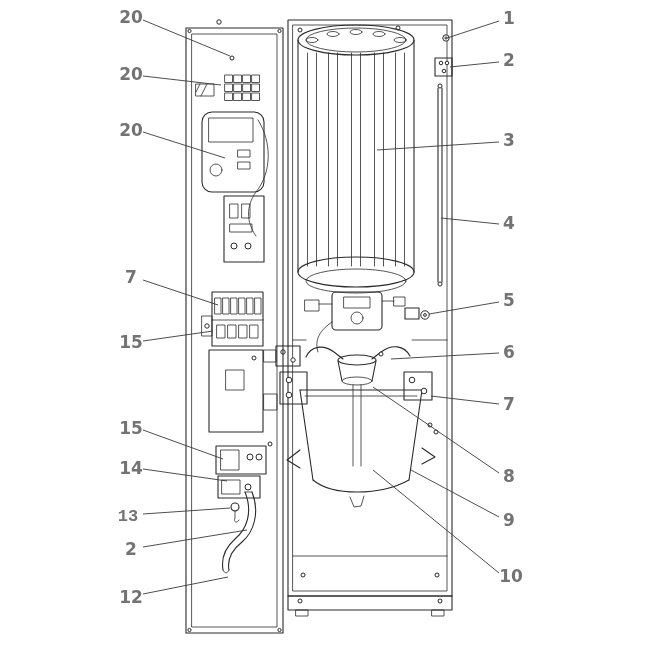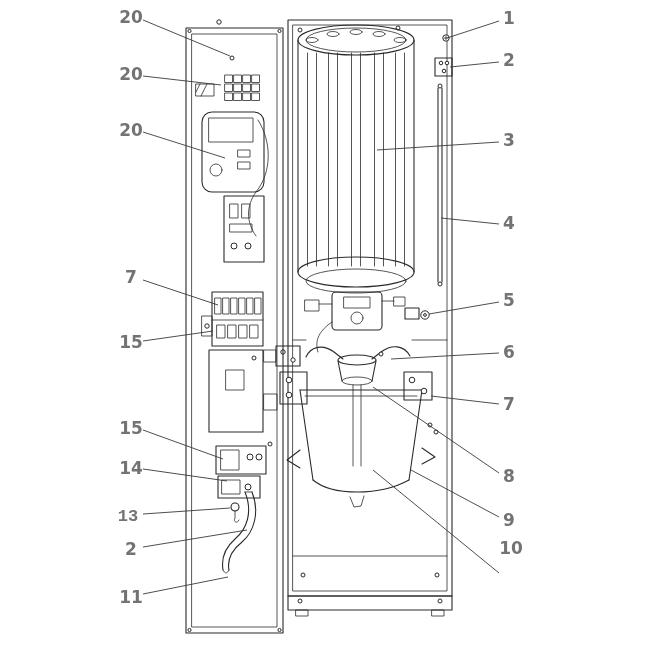--- a/index.html
+++ b/index.html
@@ -259,22 +259,22 @@
   <div id="callout-layer">
       <div class="callout" style="left: 509px; top: 18px;">1</div>
       <div class="callout" style="left: 509px; top: 60px;">2</div>
       <div class="callout" style="left: 509px; top: 140px;">3</div>
       <div class="callout" style="left: 509px; top: 223px;">4</div>
       <div class="callout" style="left: 509px; top: 300px;">5</div>
       <div class="callout" style="left: 509px; top: 352px;">6</div>
       <div class="callout" style="left: 509px; top: 404px;">7</div>
       <div class="callout" style="left: 509px; top: 476px;">8</div>
       <div class="callout" style="left: 509px; top: 520px;">9</div>
-      <div class="callout" style="left: 511px; top: 548px;">10</div>
-      <div class="callout" style="left: 131px; top: 597px;">11</div>
+      <div class="callout" style="left: 511px; top: 576px;">10</div>
+      <div class="callout" style="left: 131px; top: 597px;">12</div>
       <div class="callout" style="left: 131px; top: 549px;">2</div>
       <div class="callout" style="left: 128px; top: 516px; font-family: Liberation Mono, monospace;">13</div>
       <div class="callout" style="left: 131px; top: 468px;">14</div>
       <div class="callout" style="left: 131px; top: 428px; text-align: center;">15</div>
       <div class="callout" style="left: 131px; top: 342px;">15</div>
       <div class="callout" style="left: 131px; top: 277px;">7</div>
       <div class="callout" style="left: 131px; top: 130px;">20</div>
       <div class="callout" style="left: 131px; top: 74px;">20</div>
       <div class="callout" style="left: 131px; top: 17px;">20</div>
     </div>

